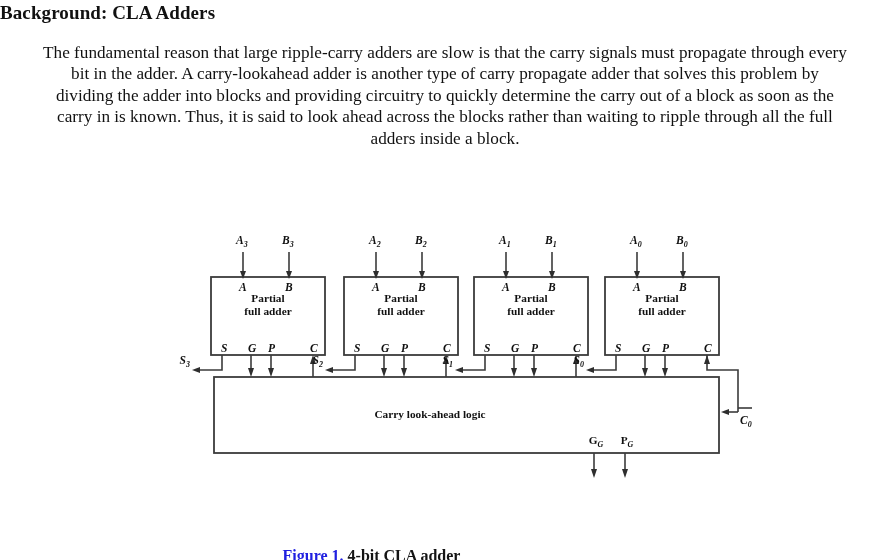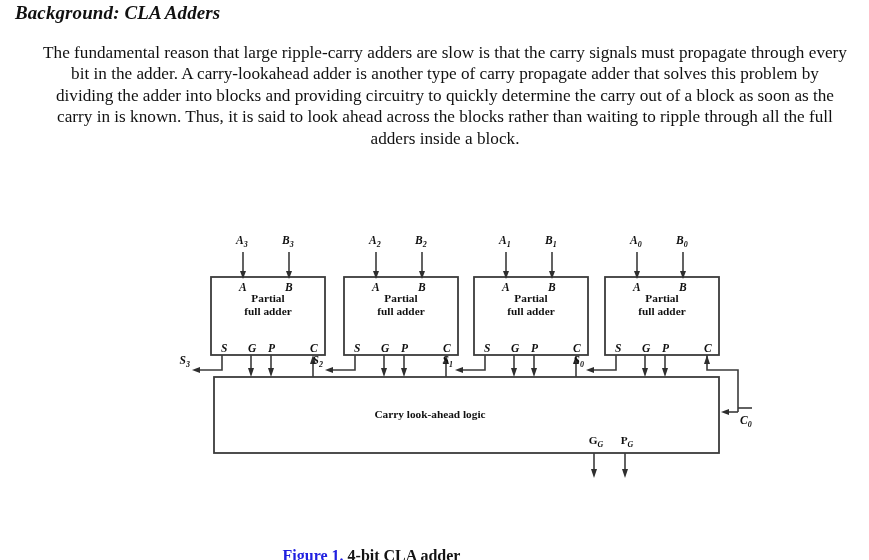--- a/index.html
+++ b/index.html
@@ -4,24 +4,23 @@
 <style>
   html,body{margin:0;padding:0;}
   body{
     width:869px;height:560px;background:#ffffff;
     font-family:"Liberation Serif","DejaVu Serif",serif;
     color:#111111;overflow:hidden;position:relative;
   }
   #page{position:absolute;inset:0;}
 
   .heading{
-    position:absolute;left:15px;top:2px;
+    position:absolute;left:0;top:2px;
     font-size:19px;font-weight:bold;letter-spacing:.1px;
     white-space:nowrap;
-    font-style:italic;
   }
 
   .body-text{
     position:absolute;left:42px;top:42px;width:806px;
     font-size:17.2px;line-height:21.4px;text-align:center;
   }
 
   
   #figure{position:absolute;left:0;top:222px;width:869px;height:290px;}
   svg{display:block;}

